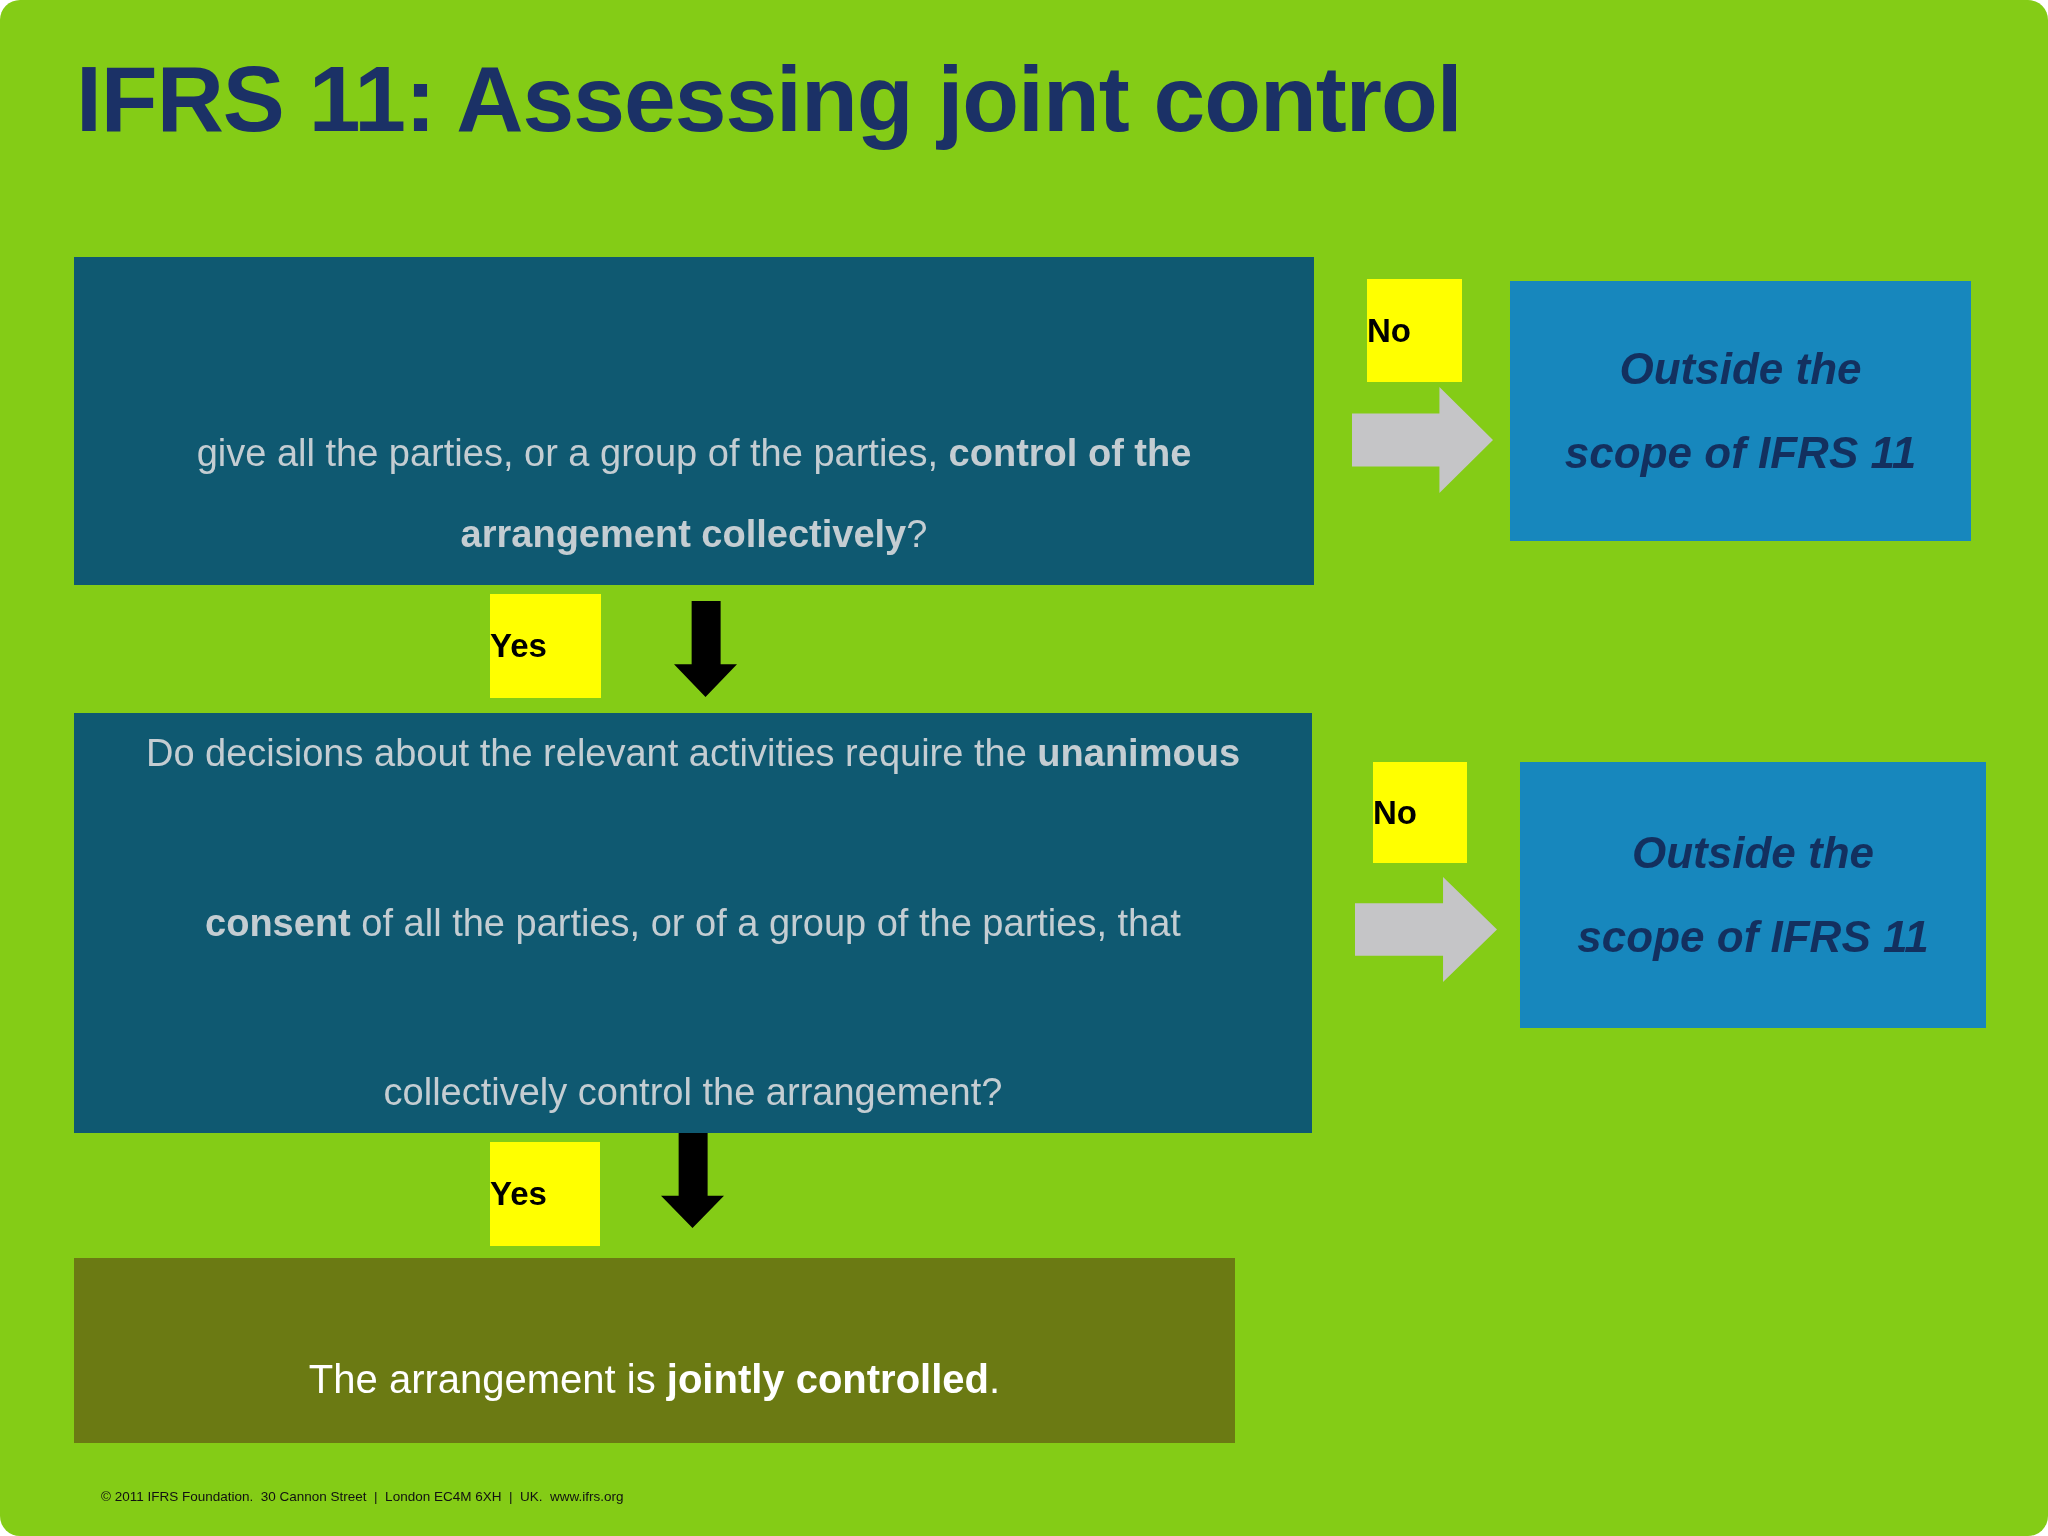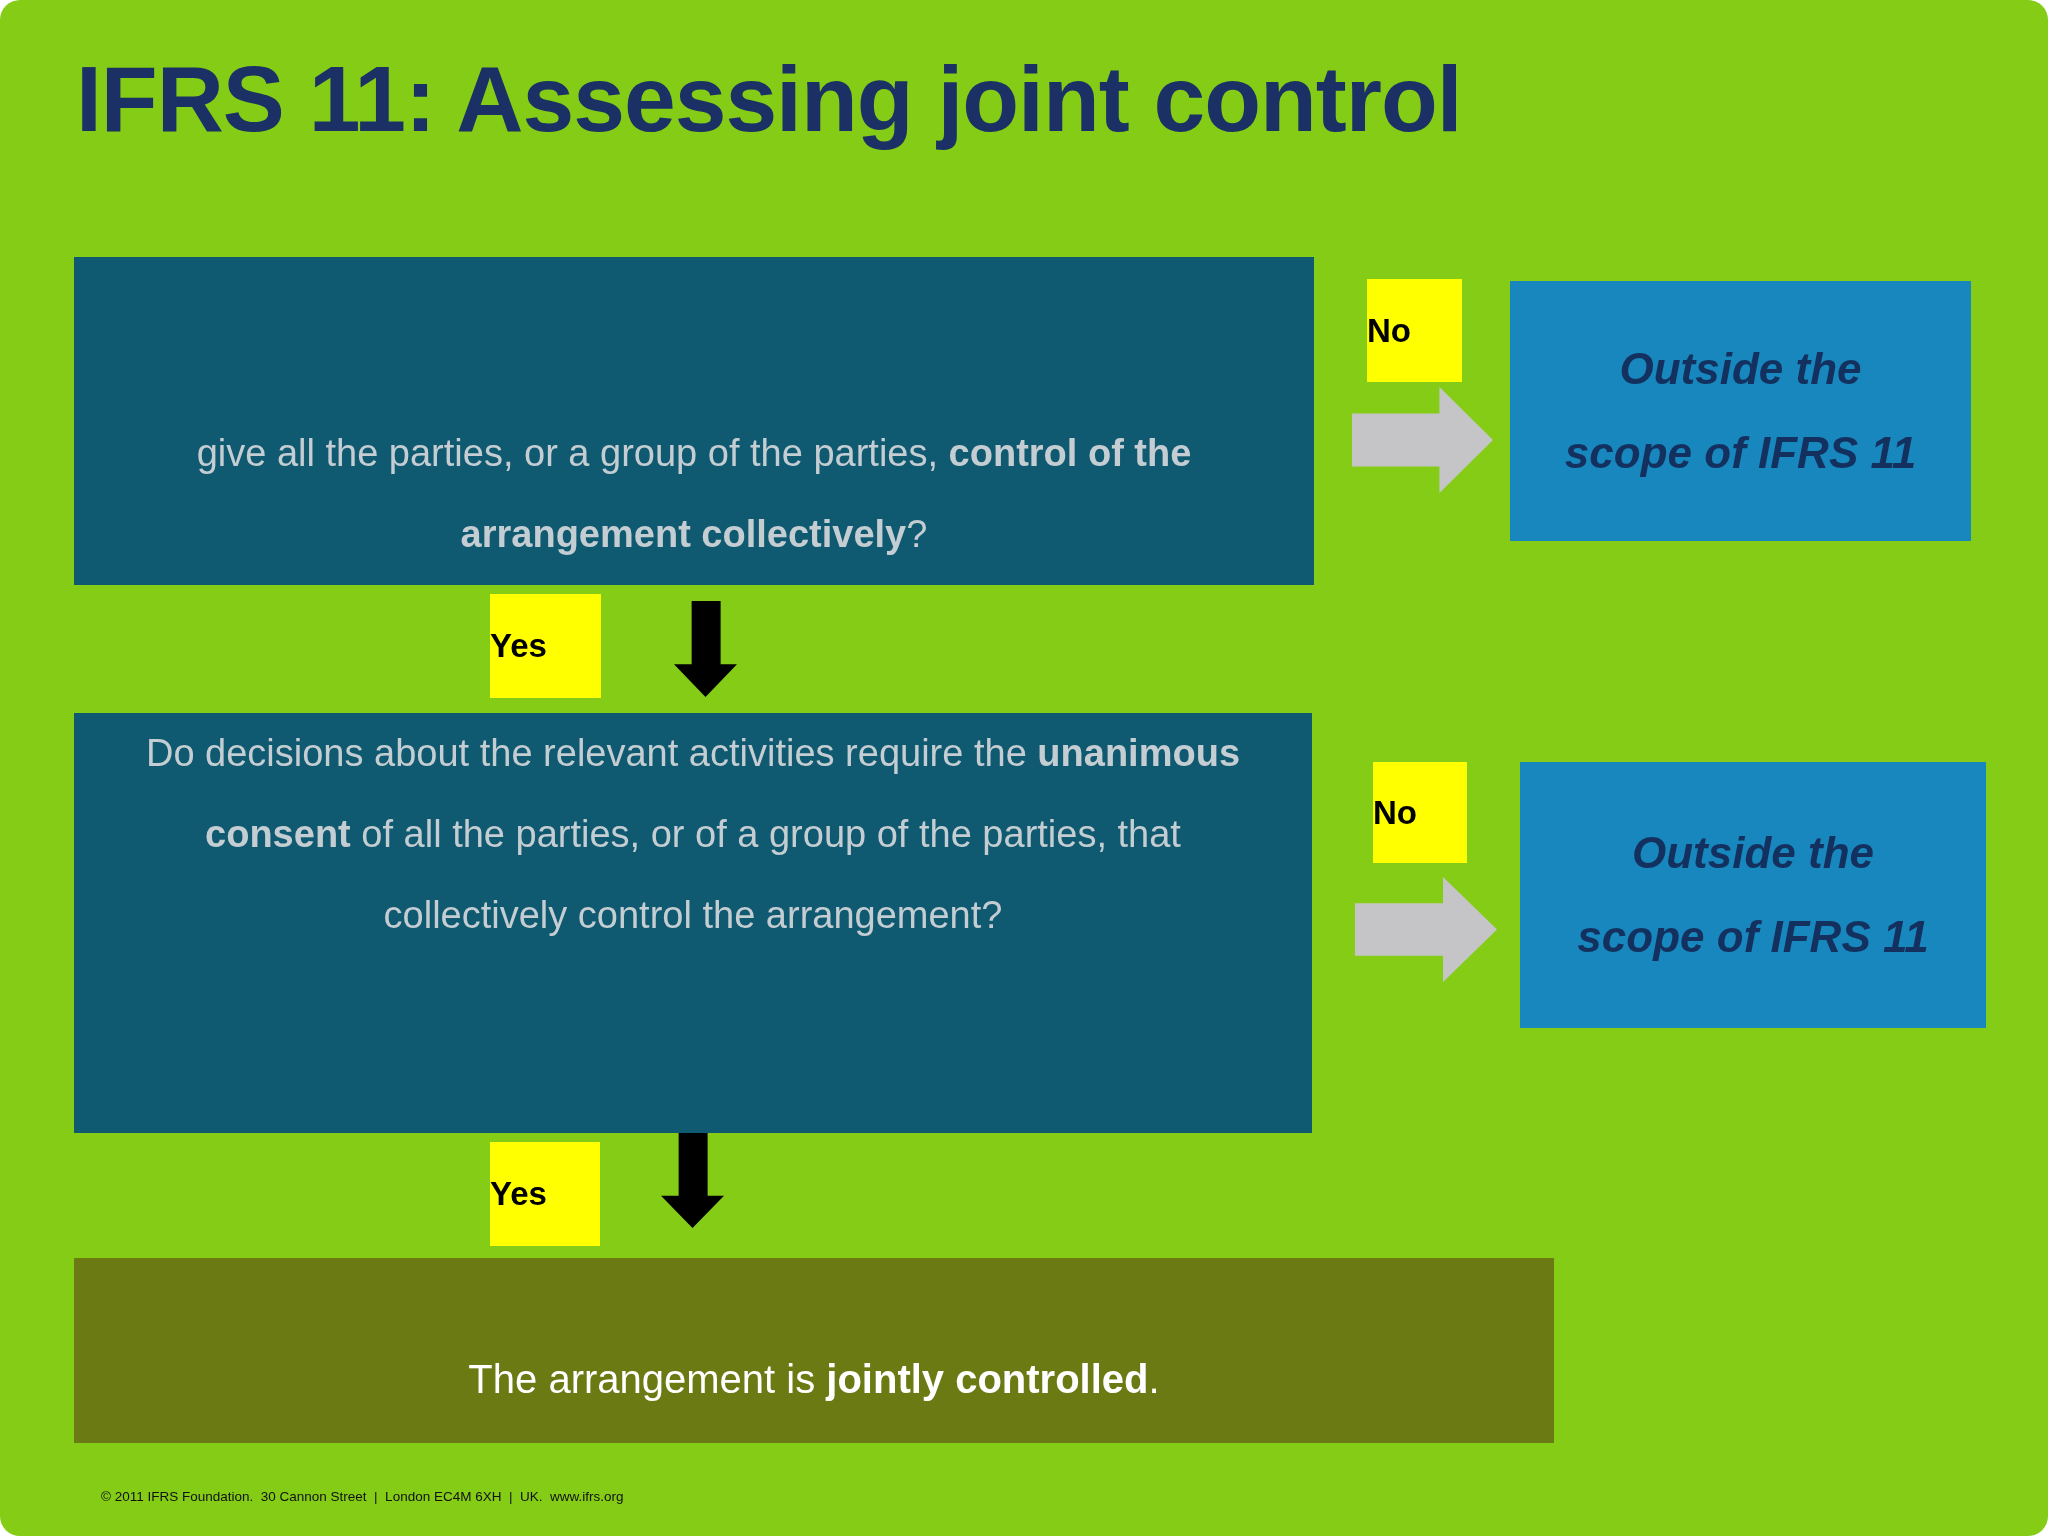--- a/index.html
+++ b/index.html
@@ -38,21 +38,21 @@
     display: flex;
     flex-direction: column;
     justify-content: flex-end;
   }
   .question-box.q1 {
     left: 74px; top: 257px; width: 1240px; height: 328px;
     padding-bottom: 10px; box-sizing: border-box;
   }
   .question-box.q2 {
     left: 74px; top: 713px; width: 1238px; height: 420px;
-    justify-content: flex-start;
+    justify-content: space-between;
   }
   .seg-bold { font-weight: bold; }
 
   
   .badge {
     background: #ffff00;
     color: #000000;
     font-size: 33px;
     font-weight: bold;
     display: flex;
@@ -90,21 +90,21 @@
     display: flex;
     flex-direction: column;
     justify-content: center;
     font-style: italic;
   }
   .outcome-box.o1 { left: 1510px; top: 281px; width: 461px; height: 260px; }
   .outcome-box.o2 { left: 1520px; top: 762px; width: 466px; height: 266px; }
 
   
   .result-box {
-    left: 74px; top: 1258px; width: 1480px; height: 185px;
+    left: 74px; top: 1258px; width: 1161px; height: 185px;
     background: #6b7a13;
     color: #ffffff;
     font-size: 40px;
     text-align: center;
     display: flex;
     align-items: center;
     justify-content: center;
     padding-top: 58px;
     box-sizing: border-box;
   }

